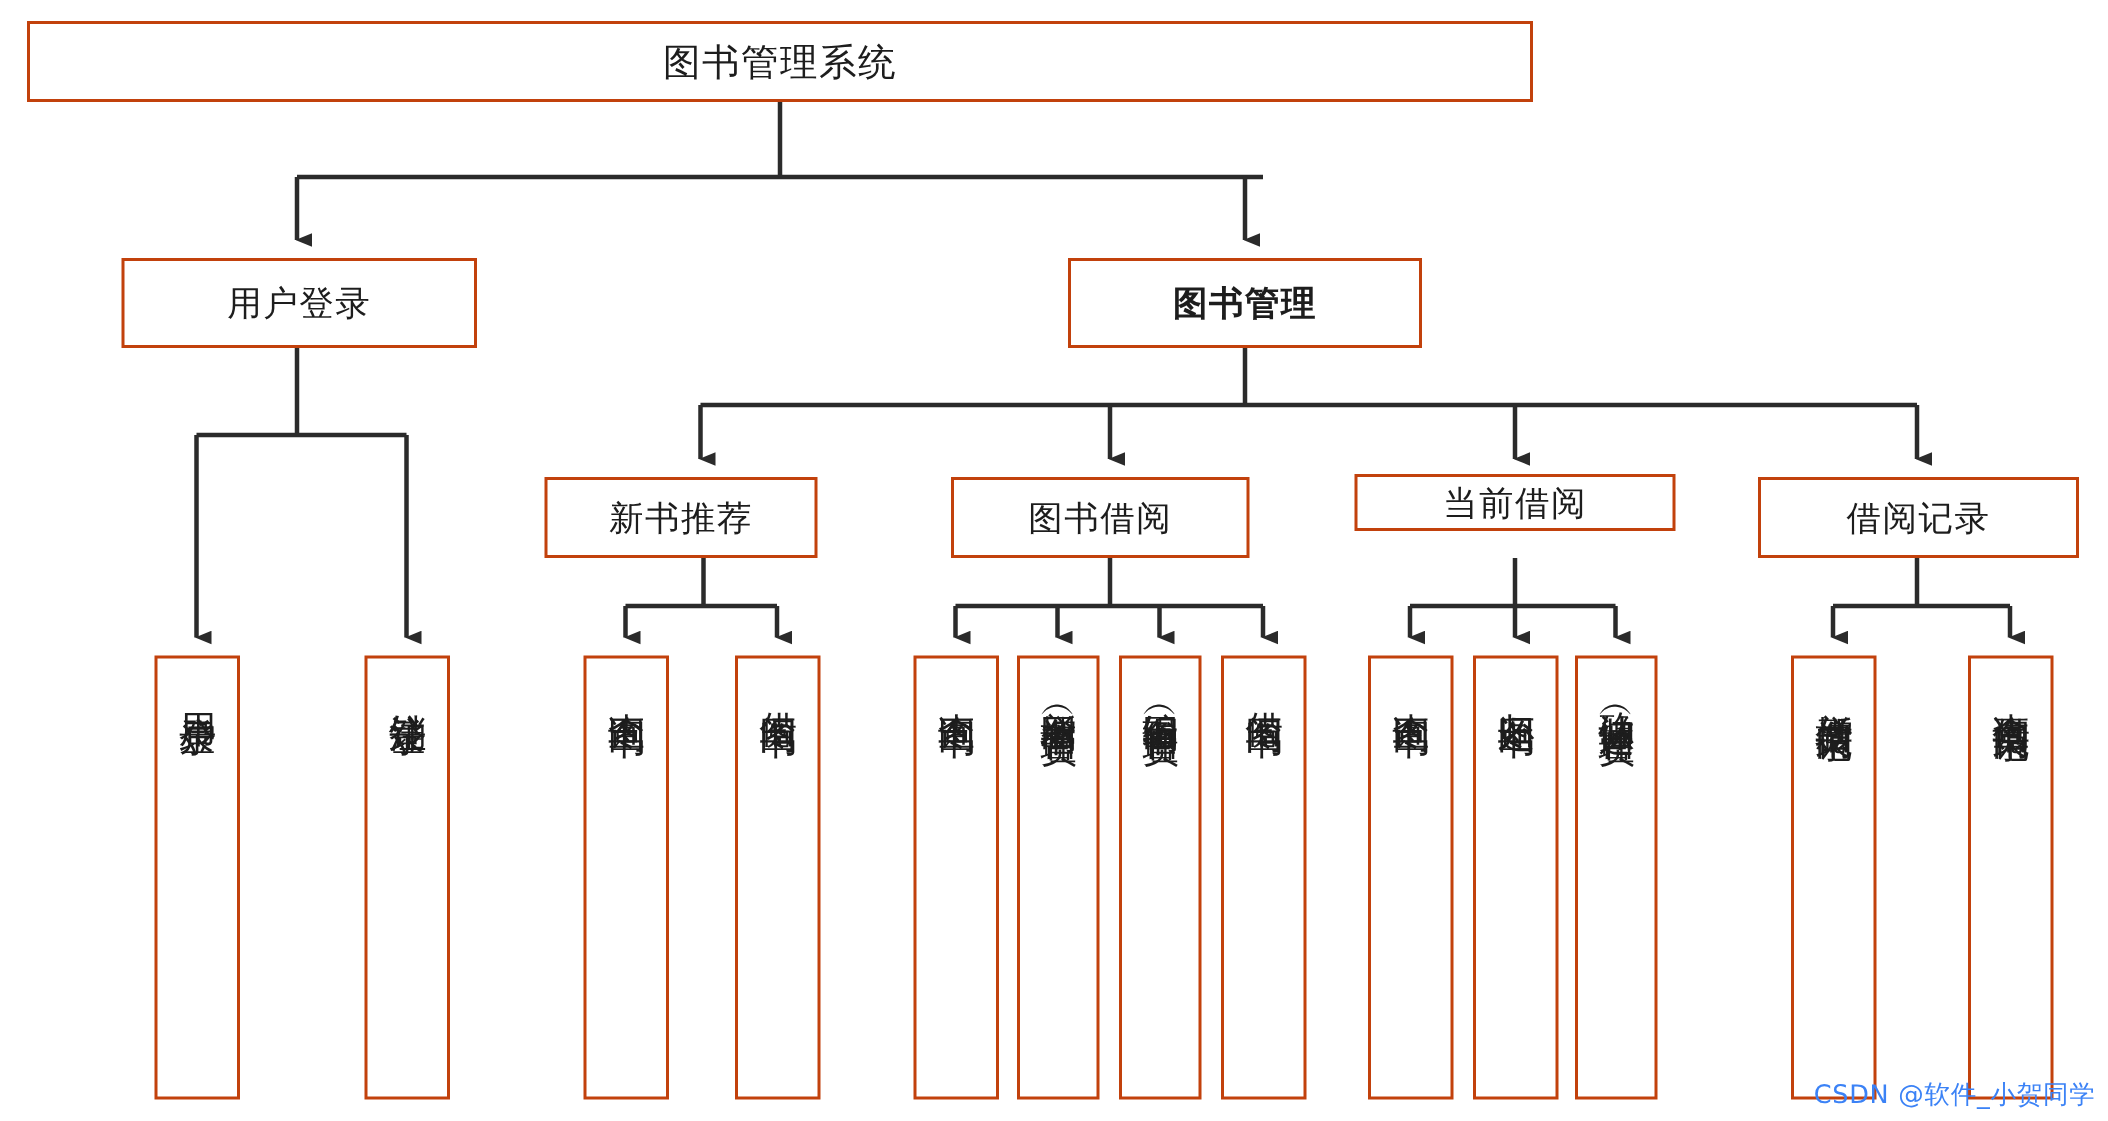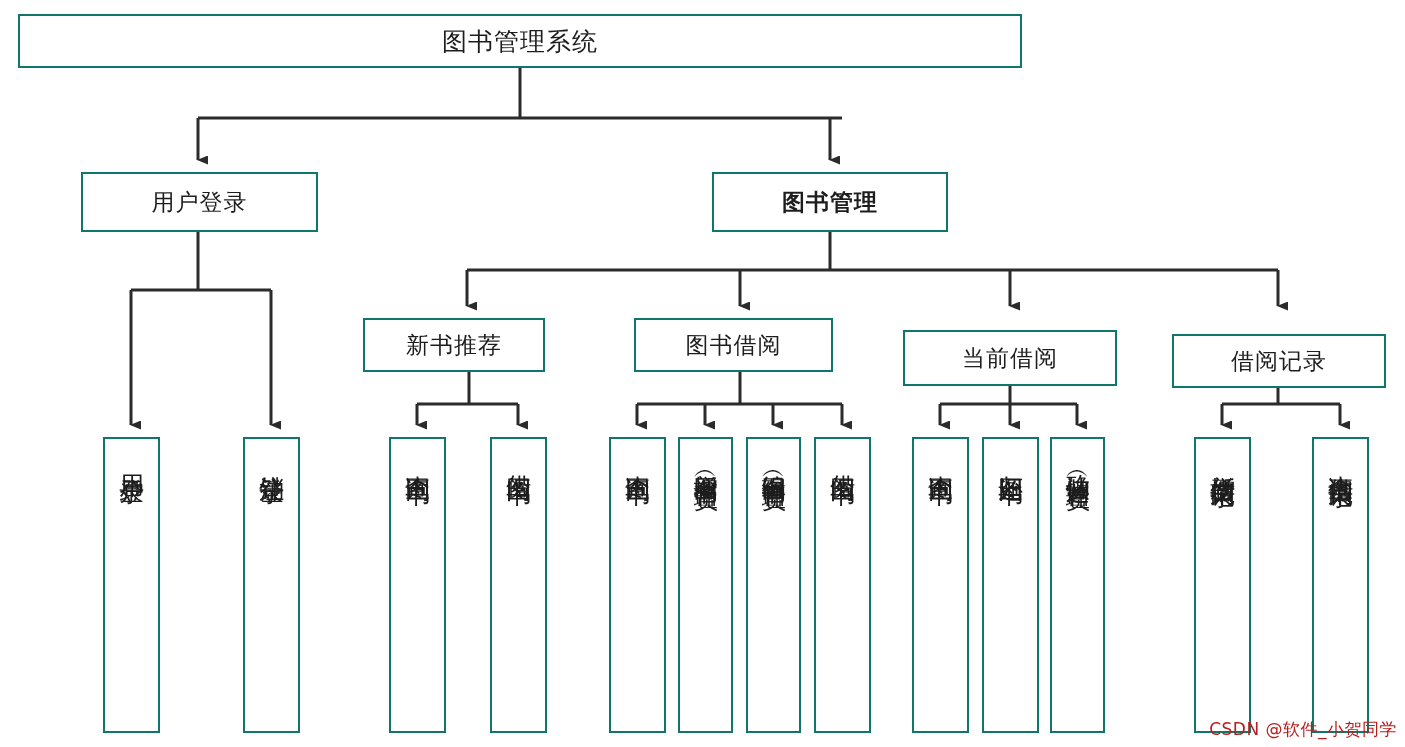--- a/index.html
+++ b/index.html
@@ -19,21 +19,21 @@
     position: absolute;
     left: 0;
     top: 0;
     width: 1405px;
     height: 747px;
     pointer-events: none;
   }
   .node {
     position: absolute;
     box-sizing: border-box;
-    border: 2px solid #0f766e;
+    border: 2px solid #c2410c;
     background: #ffffff;
     display: flex;
     align-items: center;
     justify-content: center;
     color: #1d1d1d;
   }
   .node.root {
     font-size: 25px;
     letter-spacing: 1px;
   }
@@ -60,21 +60,21 @@
     color: #1d1d1d;
   }
   .leaf.tall .vtext {
     font-size: 24px;
   }
   #watermark {
     position: absolute;
     right: 8px;
     bottom: 6px;
     font-size: 17px;
-    color: #b91c1c;
+    color: #3b82f6;
     letter-spacing: 0.5px;
     white-space: nowrap;
     user-select: none;
   }
 </style>
 </head>
 <body>
 
 <div id="canvas">
 
@@ -138,24 +138,24 @@
   <div class="node lvl1" style="left:712px; top:172px; width:236px; height:60px;font-weight:bold;">
     <span>图书管理</span>
   </div>
 
   <div class="node lvl2" style="left:363px; top:318px; width:182px; height:54px;">
     <span>新书推荐</span>
   </div>
   <div class="node lvl2" style="left:634px; top:318px; width:199px; height:54px;">
     <span>图书借阅</span>
   </div>
-  <div class="node lvl2" style="left:903px; top:330px; width:214px; height:56px;">
+  <div class="node lvl2" style="left:903px; top:316px; width:214px; height:38px;">
     <span>当前借阅</span>
   </div>
-  <div class="node lvl2" style="left:1172px; top:334px; width:214px; height:54px;">
+  <div class="node lvl2" style="left:1172px; top:318px; width:214px; height:54px;">
     <span>借阅记录</span>
   </div>
 
   <div class="node leaf" style="left:103px; top:437px; width:57px; height:296px;">
     <span class="vtext">用户登录</span>
   </div>
   <div class="node leaf" style="left:243px; top:437px; width:57px; height:296px;">
     <span class="vtext">注销登录</span>
   </div>
 

